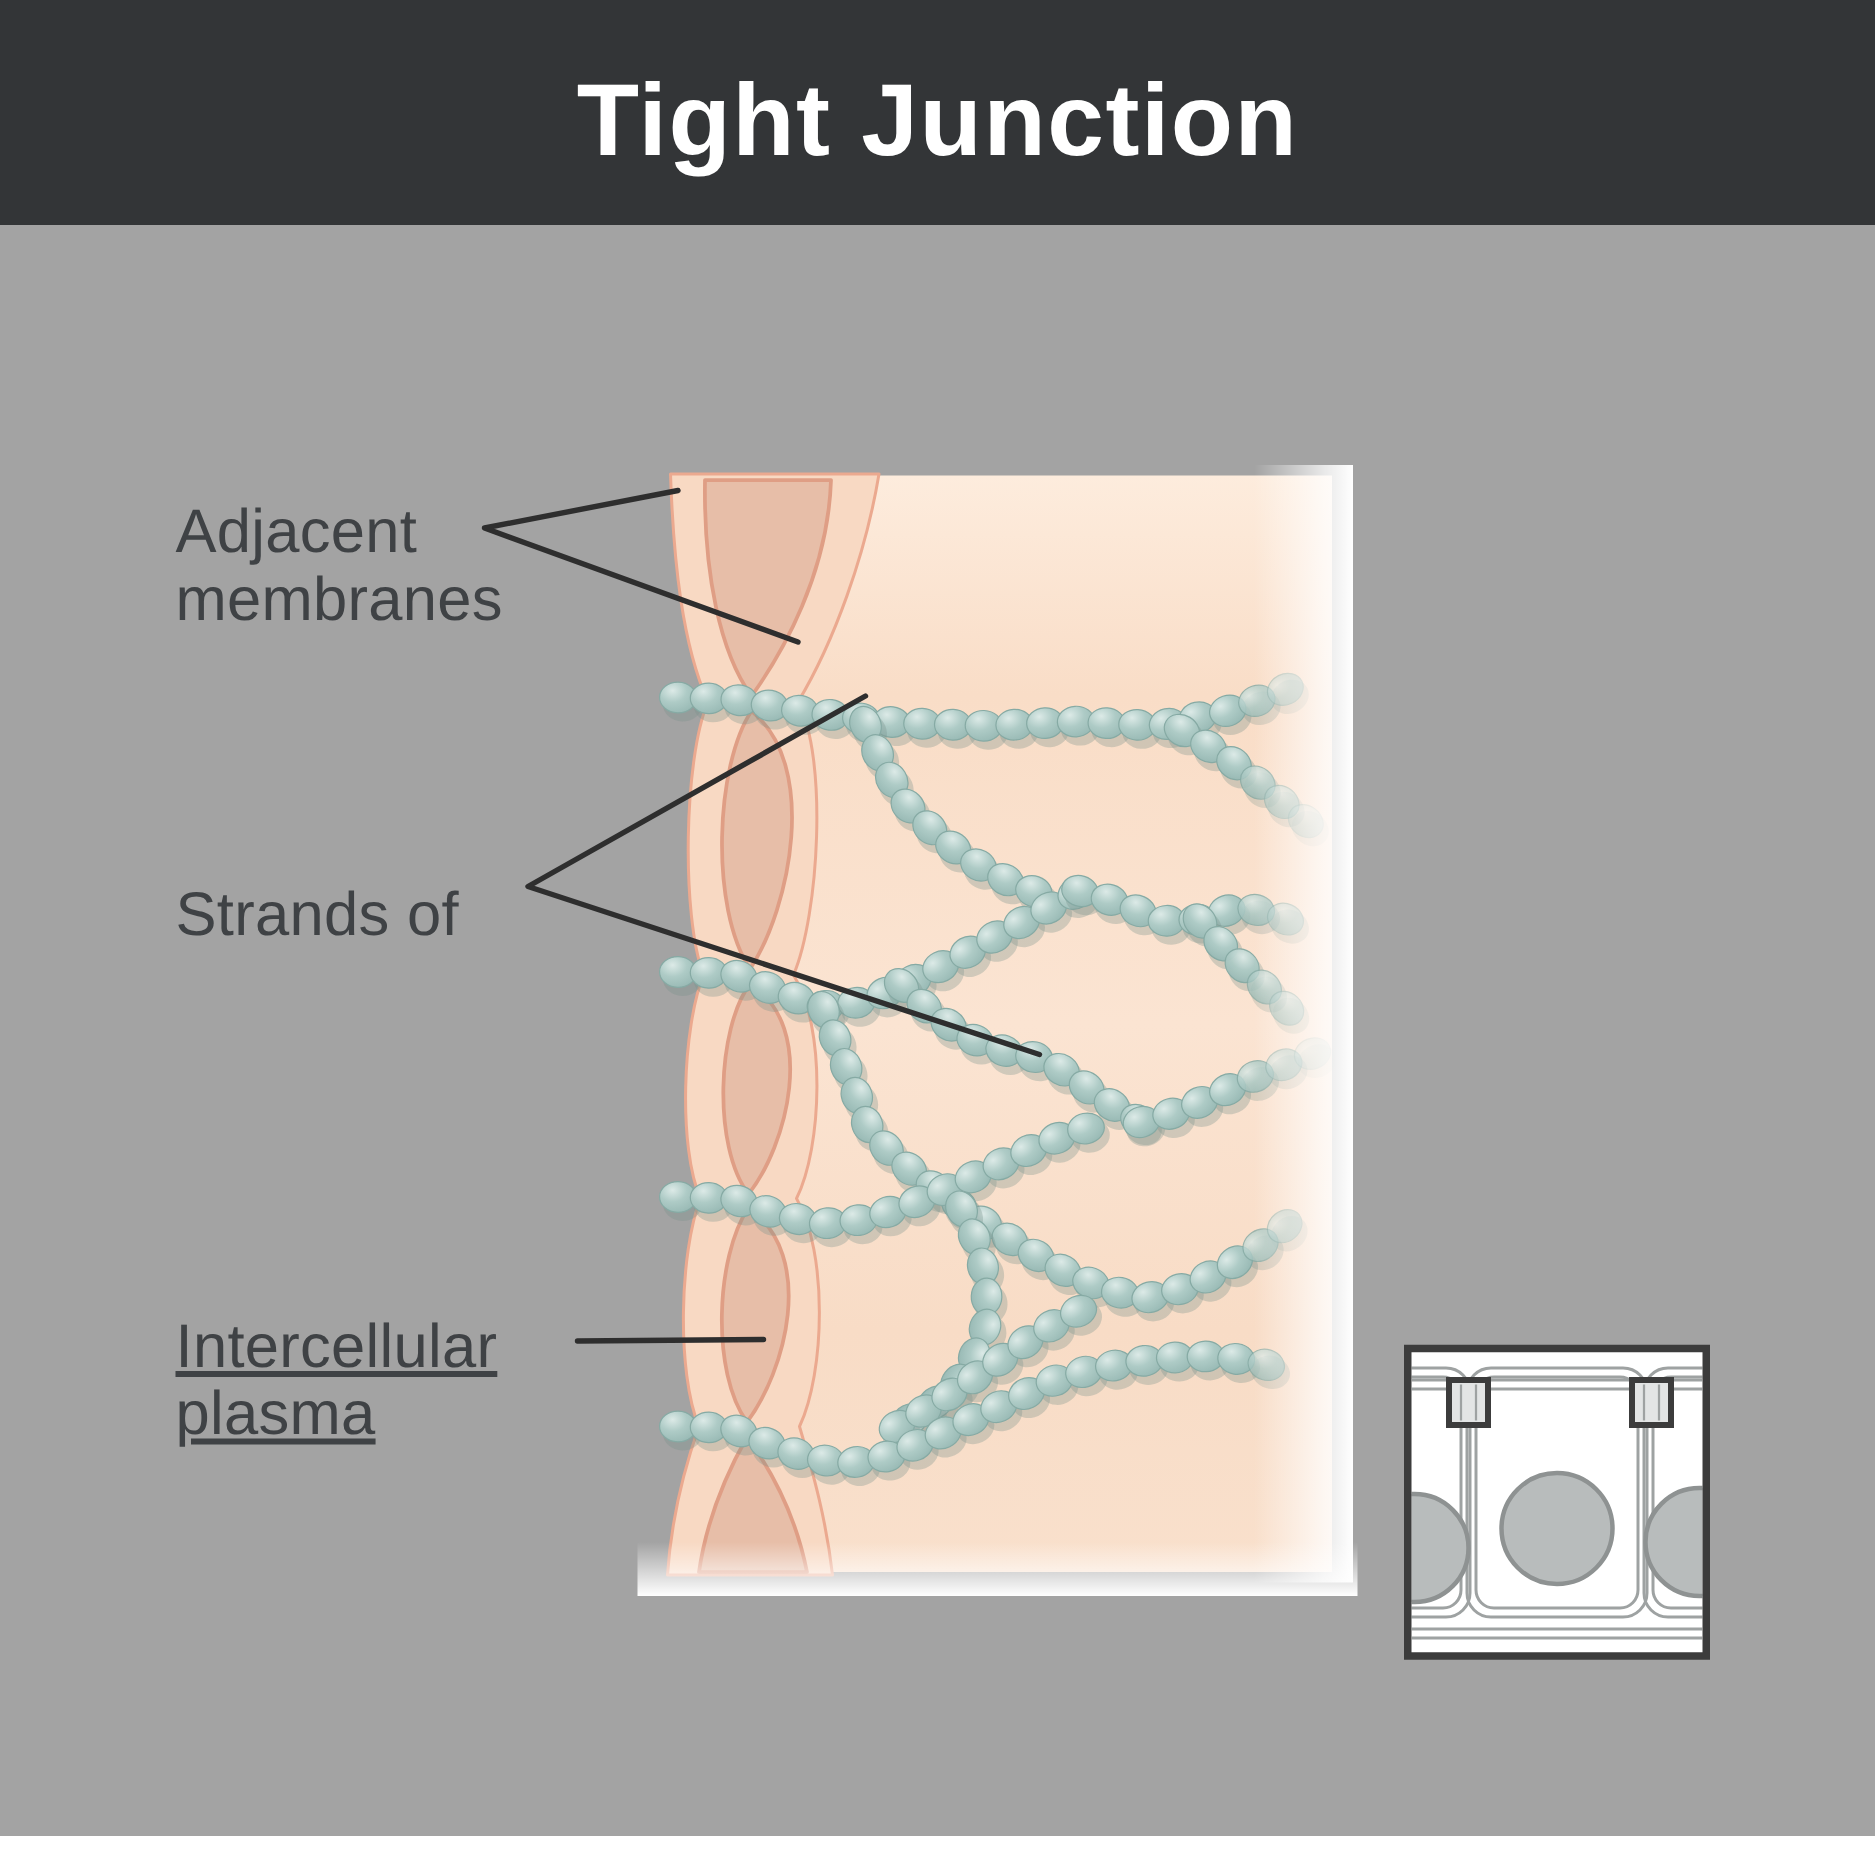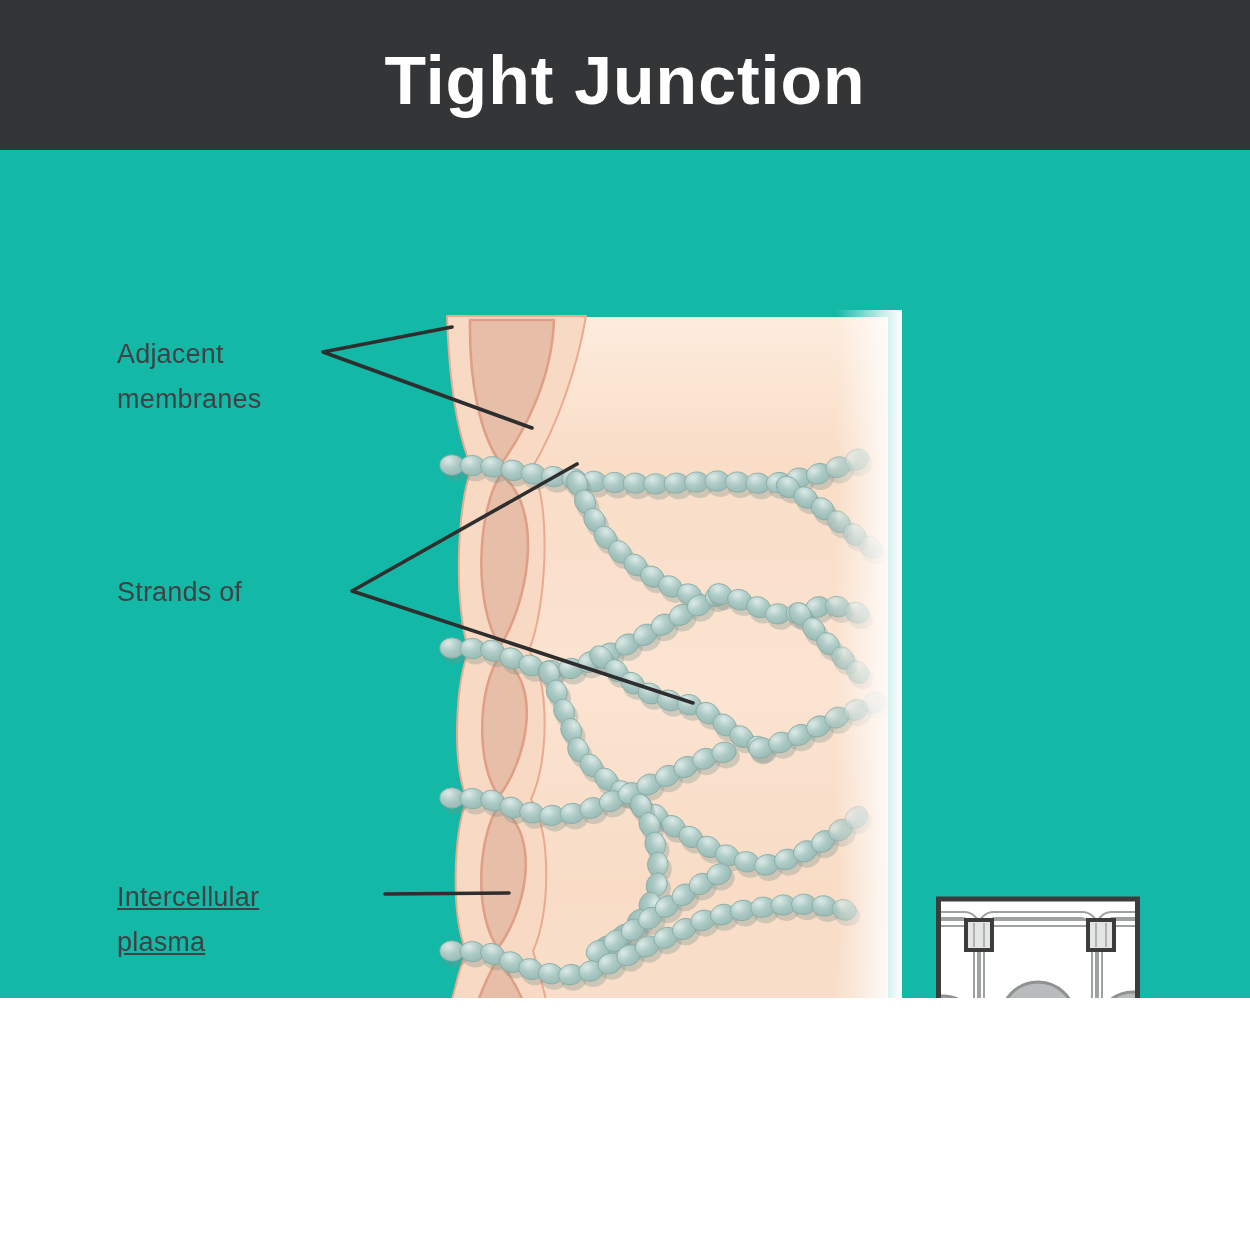--- a/index.html
+++ b/index.html
@@ -1,23 +1,23 @@
 <!DOCTYPE html>
 <html><head>
 <meta charset="utf-8">
 <style>
   html,body{margin:0;padding:0;background:#ffffff;}
-  .page{position:relative;width:1250px;height:998px;overflow:hidden;background:#14b8a6;
+  .page{position:relative;width:1250px;height:1224px;overflow:hidden;background:#a3a3a3;
         font-family:"Liberation Sans", sans-serif;}
   .header{position:absolute;left:0;top:0;width:1250px;height:150px;background:#333537;
           display:flex;align-items:center;justify-content:center;}
   .title{color:#ffffff;font-size:68px;font-weight:700;letter-spacing:1px;padding-top:10px;}
   .figure{position:absolute;left:0;top:150px;width:1250px;height:1100px;}
   svg.diagram{position:absolute;left:0;top:0;}
-  .lbl{position:absolute;color:#3f4245;font-size:27px;line-height:45px;font-weight:500;
+  .lbl{position:absolute;color:#3f4245;font-size:41px;line-height:45px;font-weight:500;
        letter-spacing:0.2px;}
   .lbl div{white-space:nowrap;}
 </style>
 </head>
 <body>
 
 <div class="page">
 
   <div class="header">
     <div class="title">Tight Junction</div>
@@ -432,21 +432,21 @@
           </g>
           <rect x="938.5" y="899" width="199" height="205" fill="none" stroke="#3c3c3c" stroke-width="5"></rect>
         </g>
       </svg>
 
     <div class="lbl" style="left:117px;top:182px;">
       <div>Adjacent</div>
       <div>membranes</div>
     </div>
 
-    <div class="lbl" style="left:117px;top:420px;">
+    <div class="lbl" style="left:117px;top:437px;">
       <div>Strands of</div>
     </div>
 
     <div class="lbl" style="left:117px;top:725px;text-decoration:underline;">
       <div>Intercellular</div>
       <div>plasma</div>
     </div>
   </div>
 
 </div>

